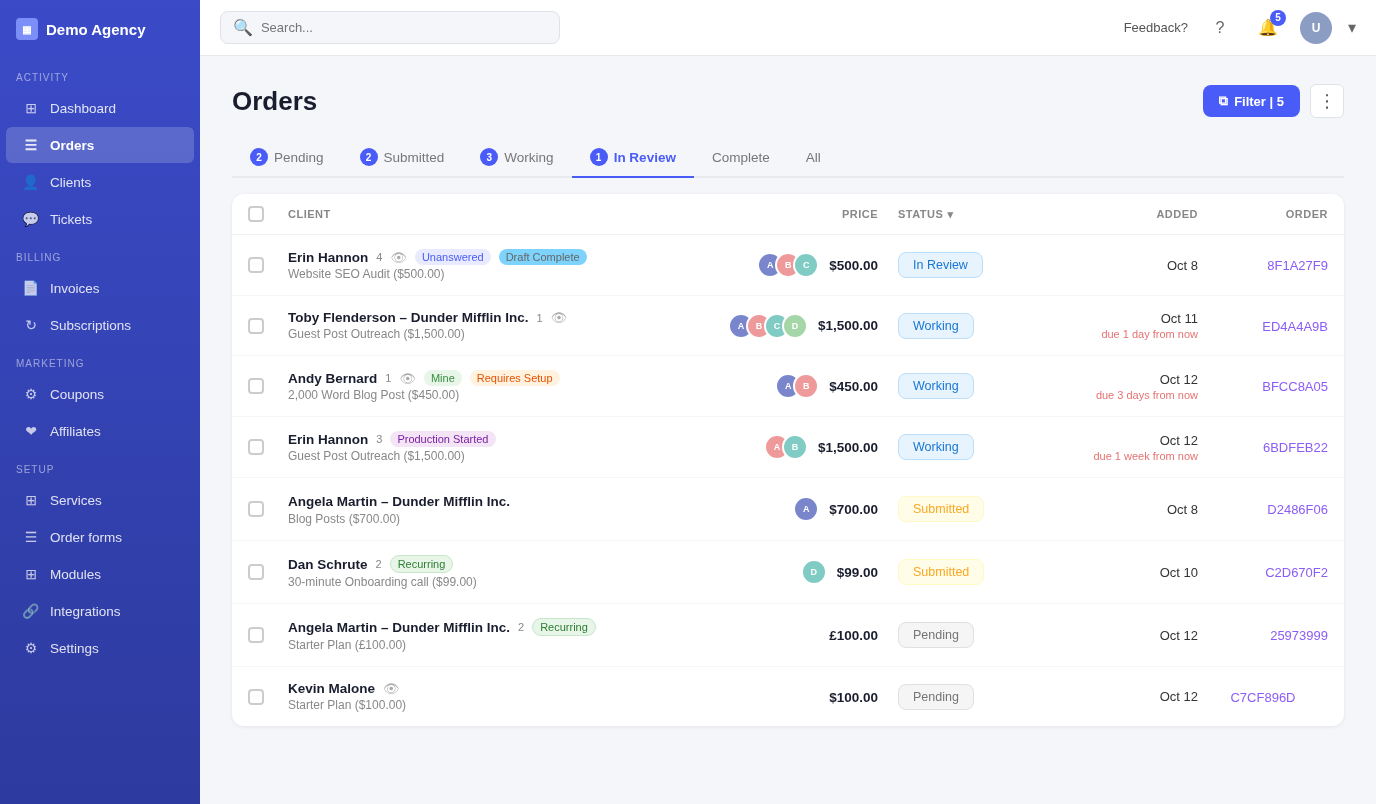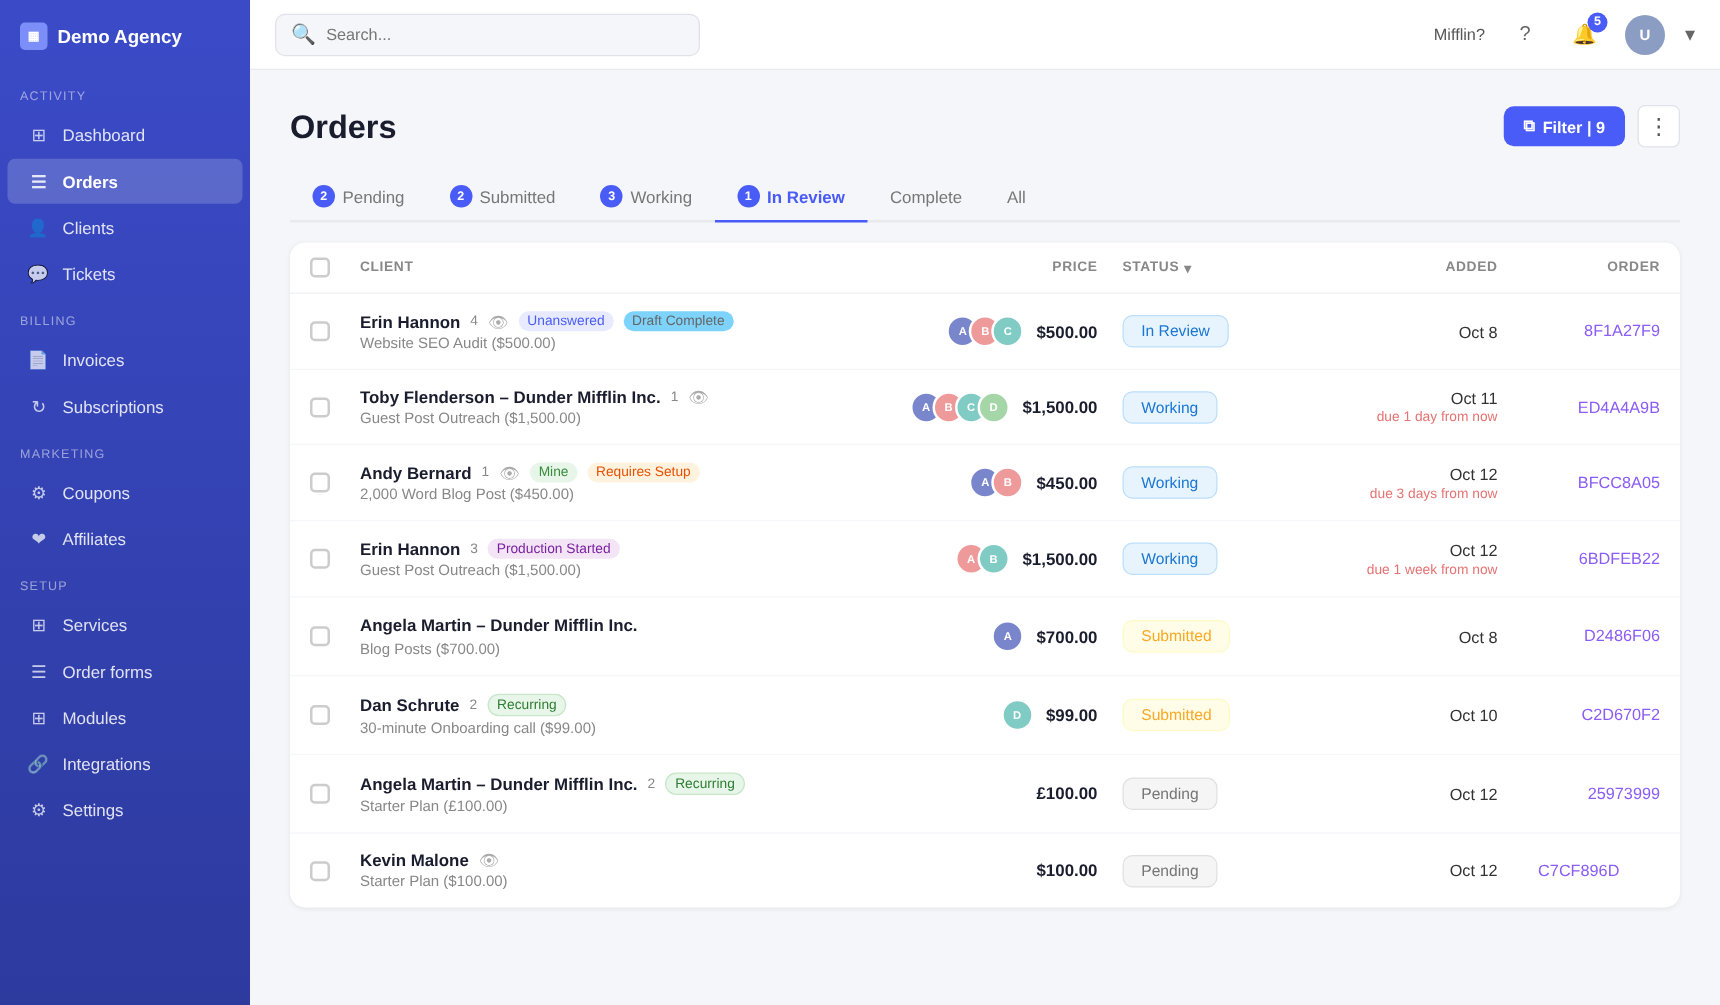--- a/index.html
+++ b/index.html
@@ -288,42 +288,42 @@
 </nav>
 
 <div class="main">
 
   <header class="topbar">
     <div class="search-box">
       <span style="color:#aaa;">🔍</span>
       <input type="text" placeholder="Search..." style="">
     </div>
     <div class="topbar-right">
-      <span class="feedback-btn">Mifflin?</span>
+      <span class="feedback-btn">Feedback?</span>
       <div class="icon-btn">
         <span>?</span>
       </div>
       <div class="icon-btn">
         <span>🔔</span>
         <span class="badge">5</span>
       </div>
       <div class="avatar" style="background:#8b9dc3;">
         <span>U</span>
       </div>
       <span style="color:#666; cursor:pointer;">▾</span>
     </div>
   </header>
 
   <div class="content">
     <div class="page-header">
       <h1 class="page-title">Orders</h1>
       <div class="header-actions">
         <button class="filter-btn">
           <span>⧉</span>
-          <span>Filter | 9</span>
+          <span>Filter | 5</span>
         </button>
         <div class="more-btn">
           <span>⋮</span>
         </div>
       </div>
     </div>
 
     <div class="tabs">
       <div class="tab">
         <span class="tab-count">2</span>

